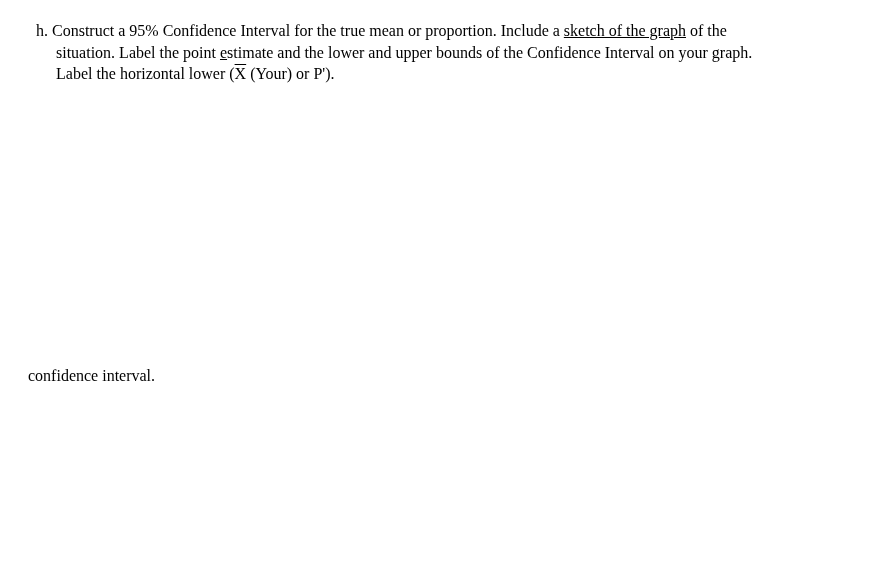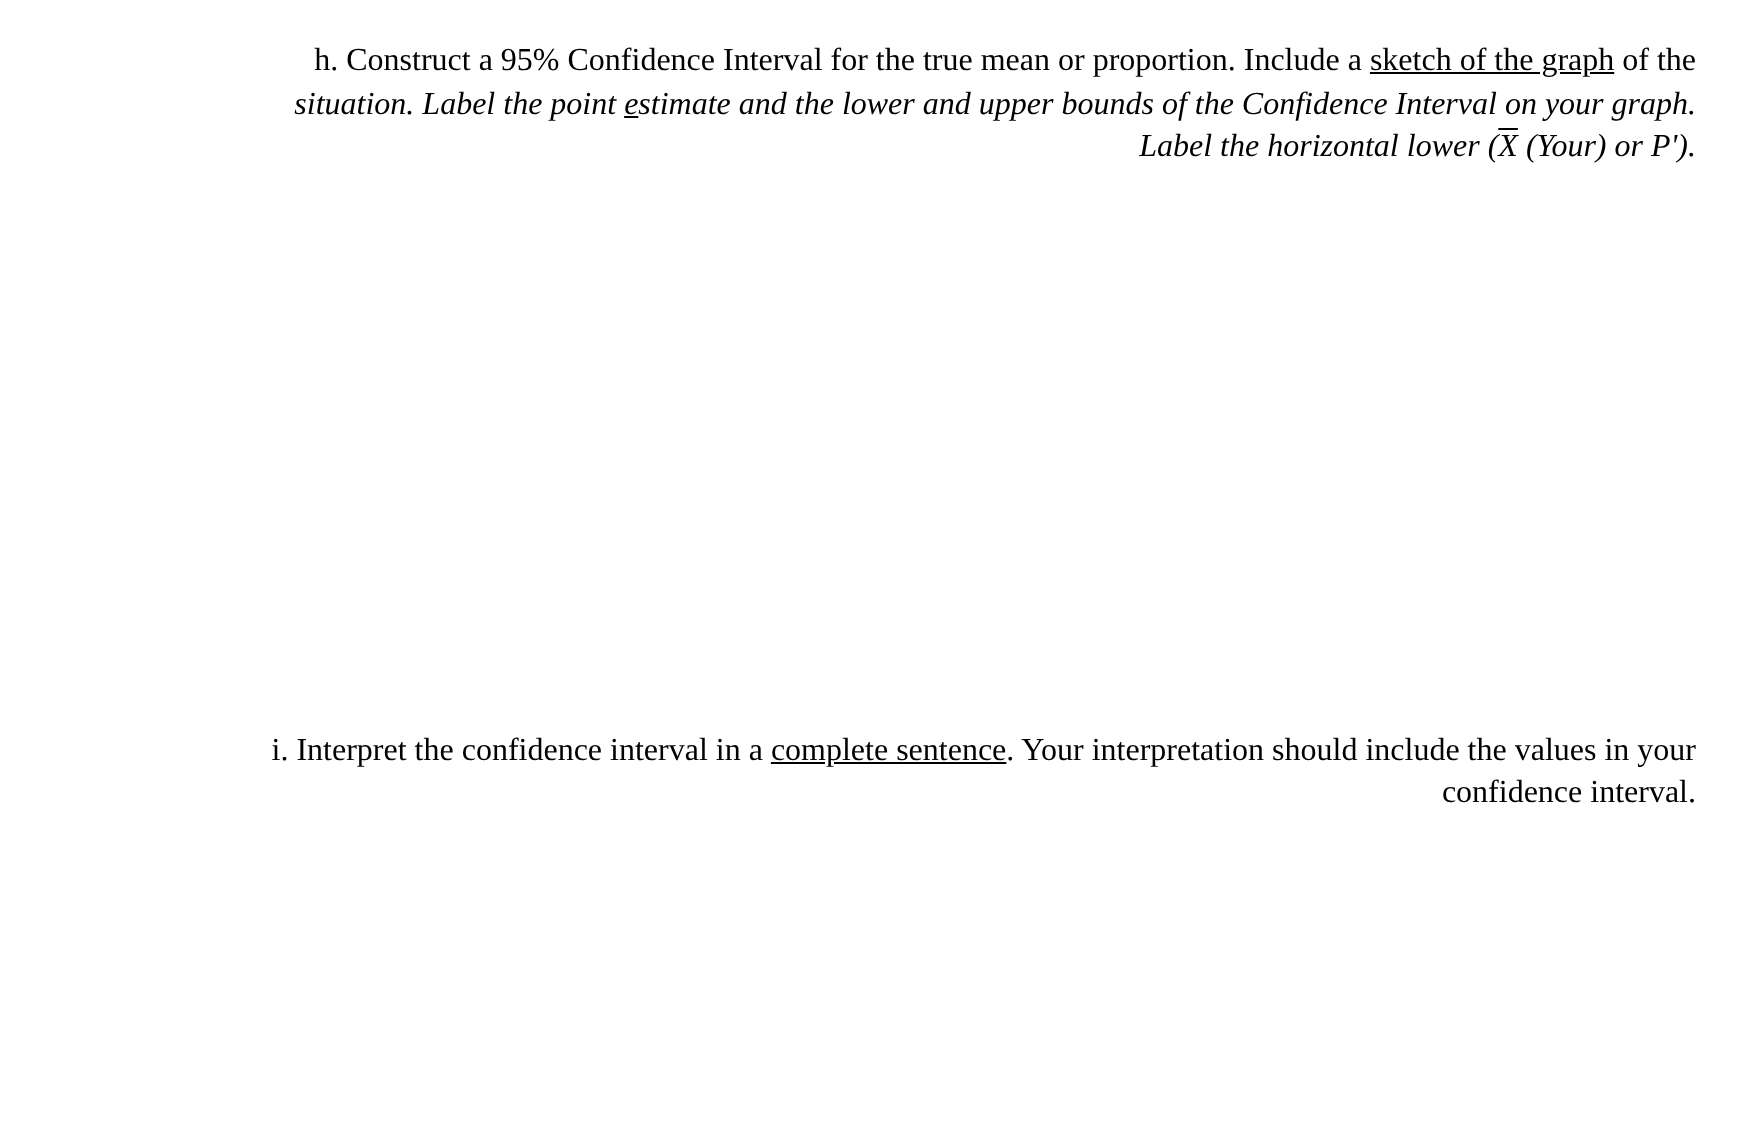--- a/index.html
+++ b/index.html
@@ -1,19 +1,18 @@
 <!DOCTYPE html>
 <html><head>
   <meta charset="utf-8">
   <style>
     * {
       margin: 0;
       padding: 0;
       box-sizing: border-box;
-      text-align: right;
     }
     body {
       width: 876px;
       height: 565px;
       background: #ffffff;
       font-family: "Times New Roman", Times, serif;
       font-size: 16px;
       color: #000000;
       padding: 20px 28px 20px 28px;
       line-height: 1.35;
@@ -27,21 +26,20 @@
     }
     .question-h .label {
       display: inline;
     }
     .question-h .body {
       display: inline;
     }
     .question-h .continuation {
       display: block;
       padding-left: 20px;
-      font-style: italic;
     }
     .question-i {
       padding-left: 0;
     }
     .underline {
       text-decoration: underline;
     }
     .overline {
       text-decoration: overline;
       display: inline-block;
@@ -57,17 +55,14 @@
   </span>
   <span class="continuation">
     <span>situation.  Label the point </span><span class="underline">e</span><span>stimate and the lower and upper bounds of the Confidence Interval on your graph.</span>
   </span>
   <span class="continuation">
     <span>Label the horizontal lower (</span><span class="overline">X</span><span> (Your) or P').</span>
   </span>
 </div>
 
 <div class="question-block question-i">
-  <div>
-    <span>i. Interpret the confidence interval in a </span><span class="underline">complete sentence</span><span>. Your interpretation should include the values in your</span>
-  </div>
   <div>confidence interval.</div>
 </div>
 
 </body></html>

